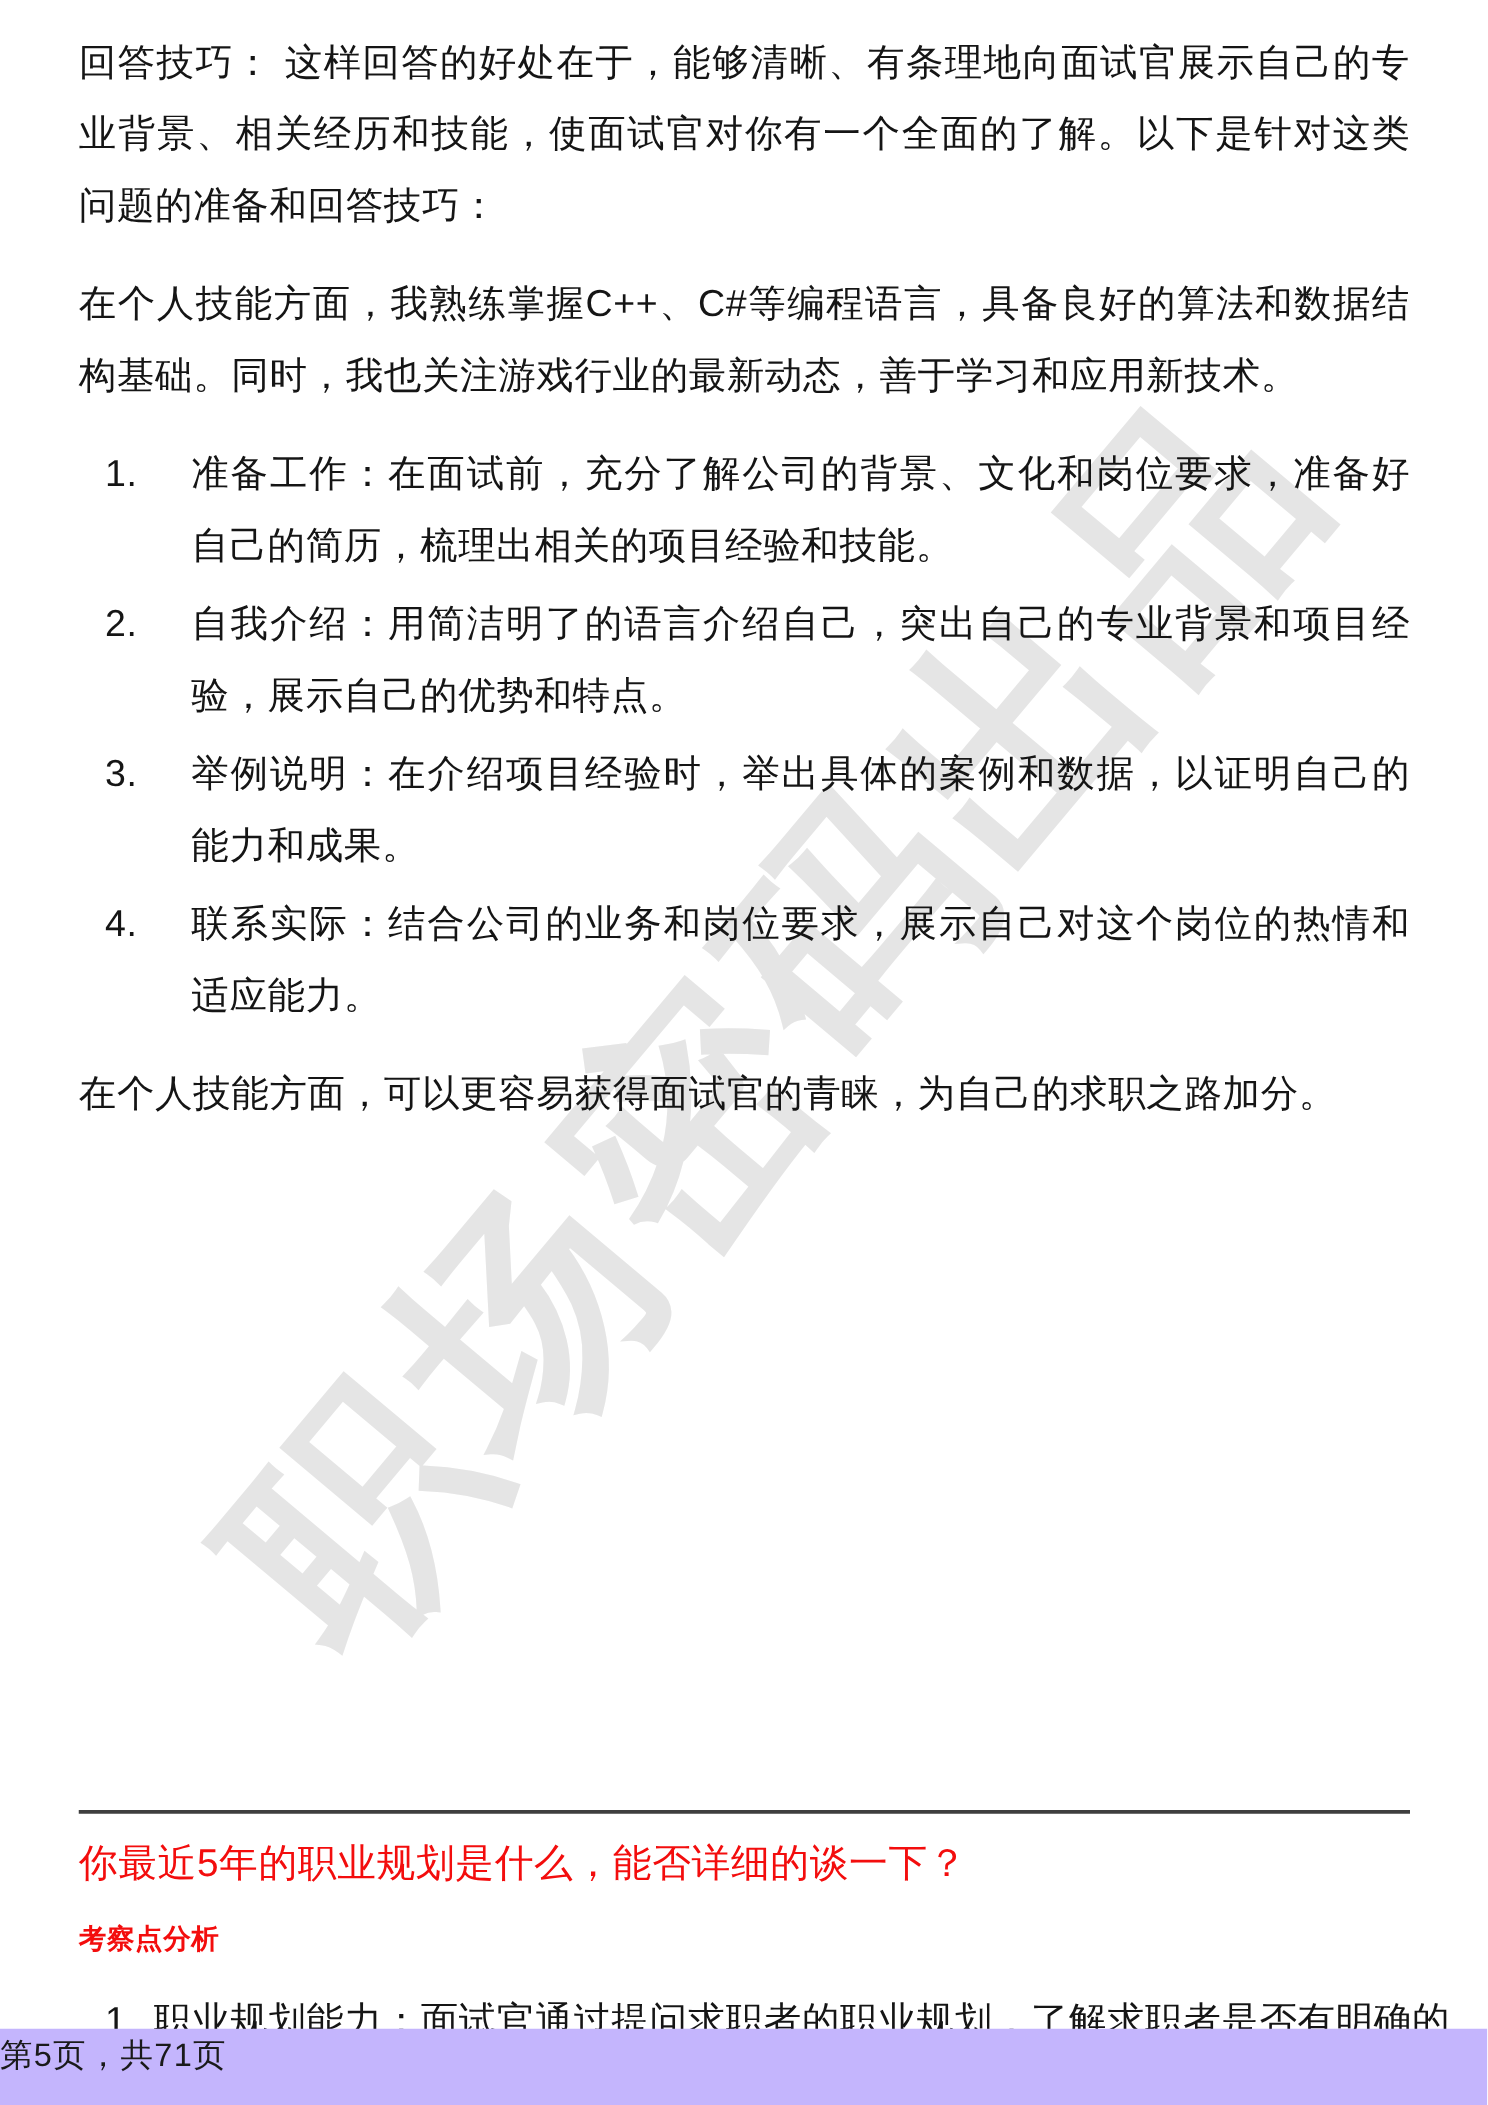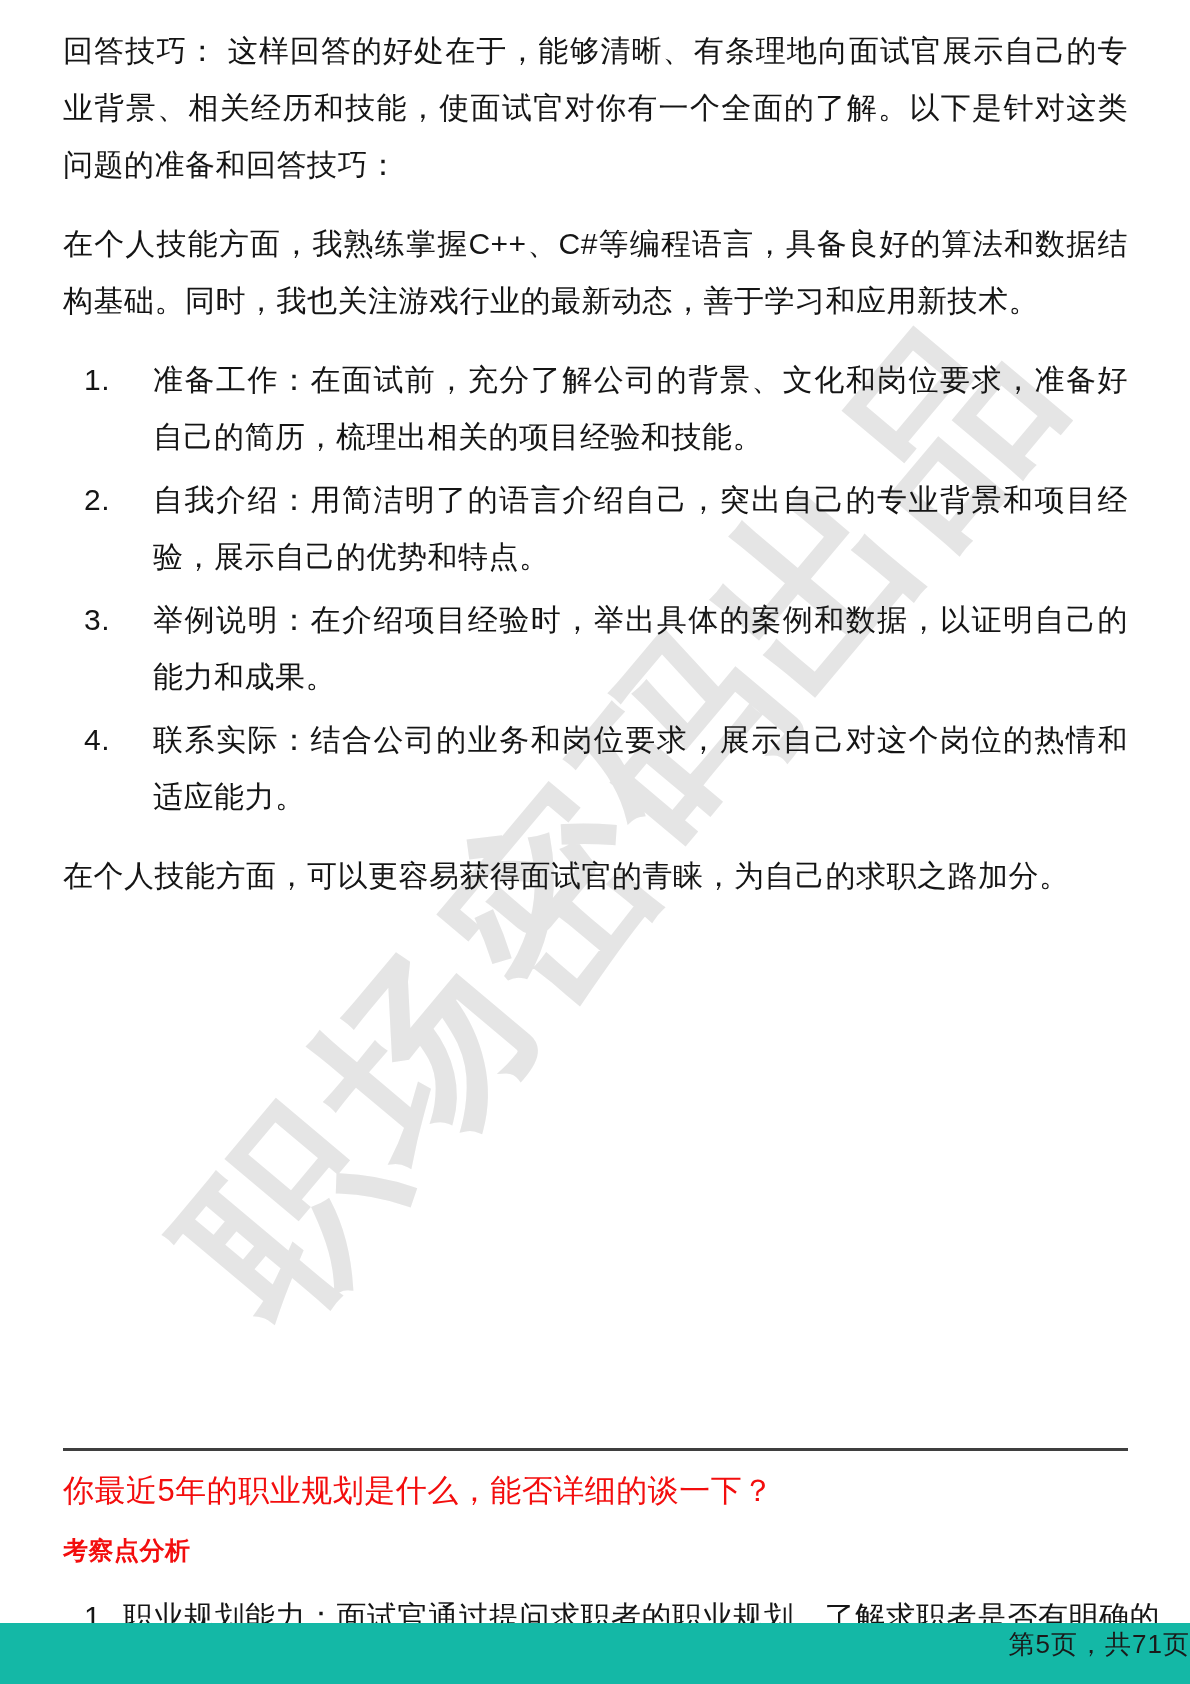--- a/index.html
+++ b/index.html
@@ -77,41 +77,41 @@
     font-size:31px;
     line-height:57px;
     z-index:1;
     white-space:nowrap;
   }
   .a-heading{
     position:absolute;
     left:63px; right:62px; top:1522px;
     color:var(--accent_red);
     font-weight:bold;
-    font-size:25px;
+    font-size:22px;
     line-height:57px;
     z-index:1;
   }
   .cut-line{
     position:absolute;
     left:84px; top:1588px;
     width:1100px;
     display:flex;
     white-space:nowrap;
     overflow:hidden;
     z-index:1;
   }
   .cut-line .num{flex:0 0 39px;}
   .footer-band{
     position:absolute;
     left:0; right:0; top:1623px;
     height:61px;
-    background:#14b8a6;
+    background:#c4b5fd;
     z-index:2;
-    text-align:right;
+    text-align:left;
     padding-top:7px;
   }
   .footer-band .page-num{
     font-size:26px;
     line-height:28px;
     color:#1a1a1a;
     letter-spacing:1px;
   }
 </style>
 </head>

